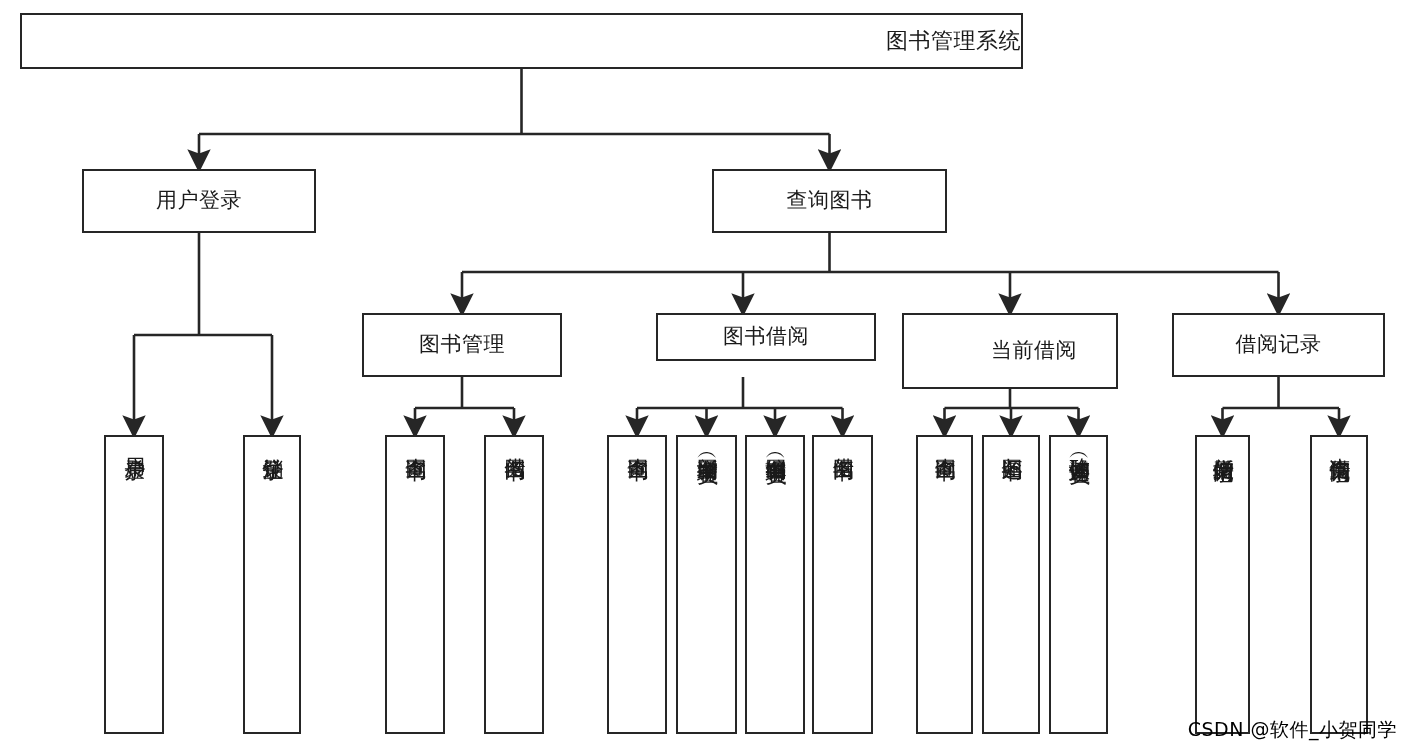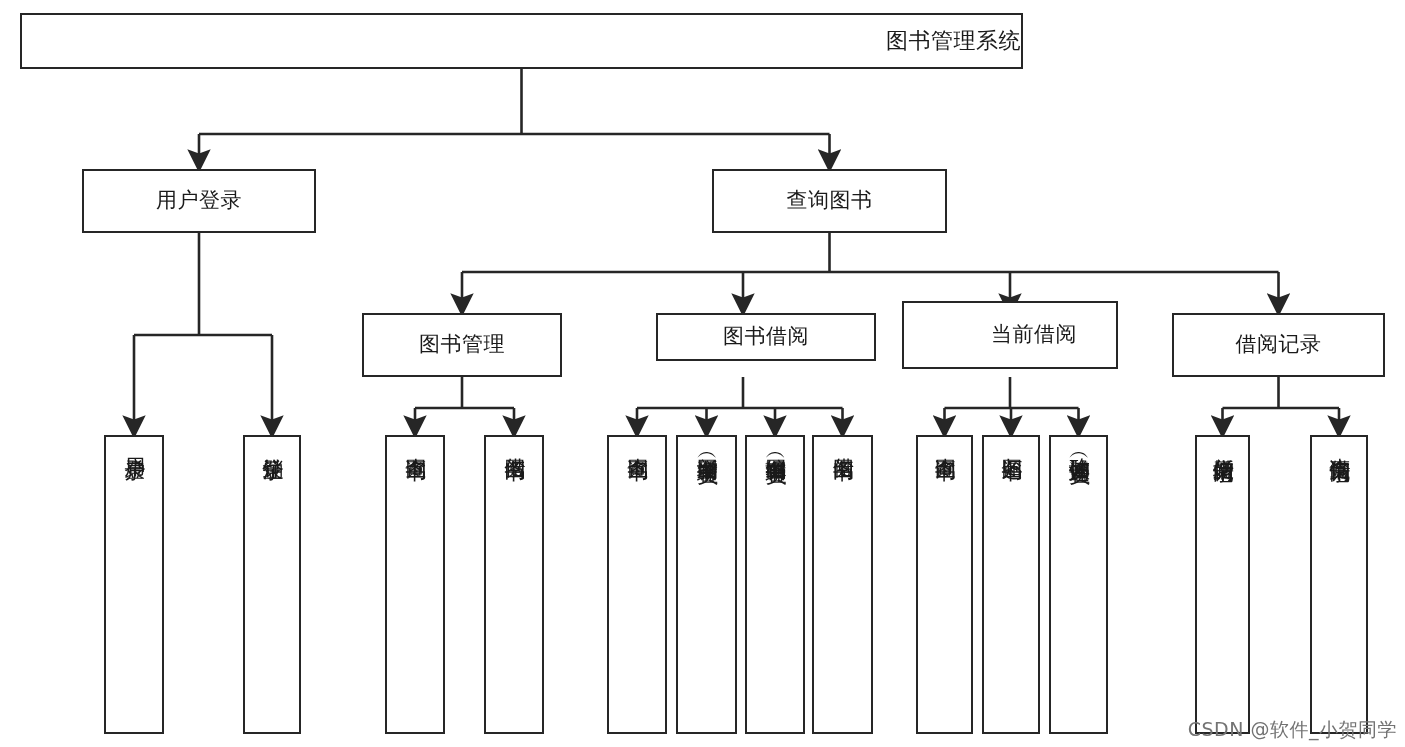--- a/index.html
+++ b/index.html
@@ -57,21 +57,21 @@
     -webkit-writing-mode: vertical-rl;
     line-height: 1.04;
     white-space: nowrap;
     display: block;
   }
   .watermark {
     position: absolute;
     right: 8px;
     bottom: 4px;
     font-size: 19px;
-    color: #737373;
+    color: #000000;
     letter-spacing: 0.5px;
     white-space: nowrap;
     font-family: "DejaVu Sans", "Liberation Sans", sans-serif;
   }
 </style>
 </head>
 <body>
 
 <div id="canvas">
 
@@ -127,21 +127,21 @@
       </div>
       <div class="node horiz" style="left: 712px; top: 169px; width: 235px; height: 64px;">
         <span>查询图书</span>
       </div>
       <div class="node horiz" style="left: 362px; top: 313px; width: 200px; height: 64px;">
         <span>图书管理</span>
       </div>
       <div class="node horiz" style="left: 656px; top: 313px; width: 220px; height: 48px;">
         <span>图书借阅</span>
       </div>
-      <div class="node horiz" style="left: 902px; top: 301px; width: 216px; height: 68px; padding-left: 48px;">
+      <div class="node horiz" style="left: 902px; top: 313px; width: 216px; height: 76px; padding-left: 48px;">
         <span>当前借阅</span>
       </div>
       <div class="node horiz" style="left: 1172px; top: 313px; width: 213px; height: 64px;">
         <span>借阅记录</span>
       </div>
       <div class="node leaf" style="left: 104px; top: 435px; width: 60px; height: 299px;">
         <span class="vtext">用户登录</span>
       </div>
       <div class="node leaf" style="left: 243px; top: 435px; width: 58px; height: 299px;">
         <span class="vtext">注销登录</span>

